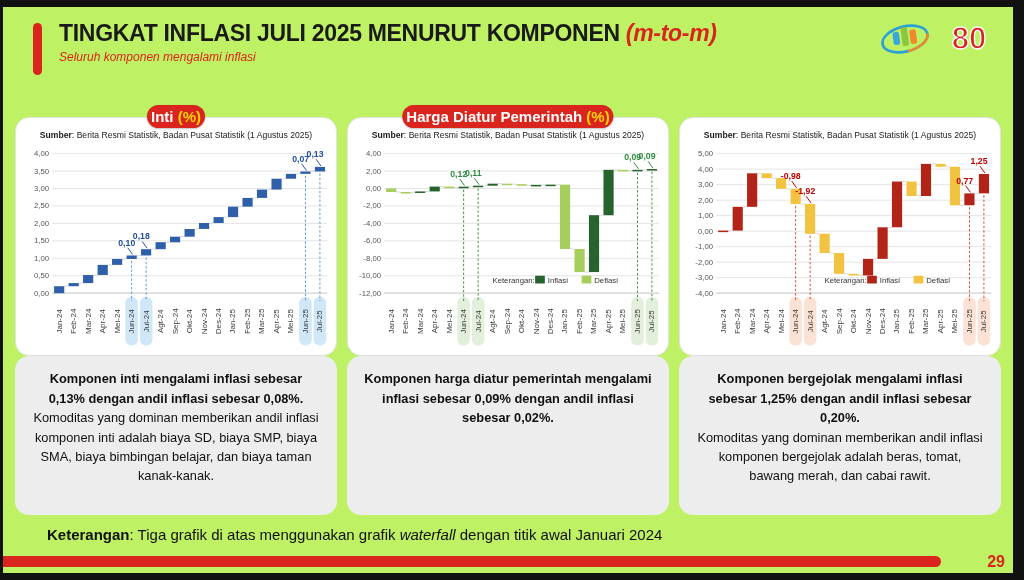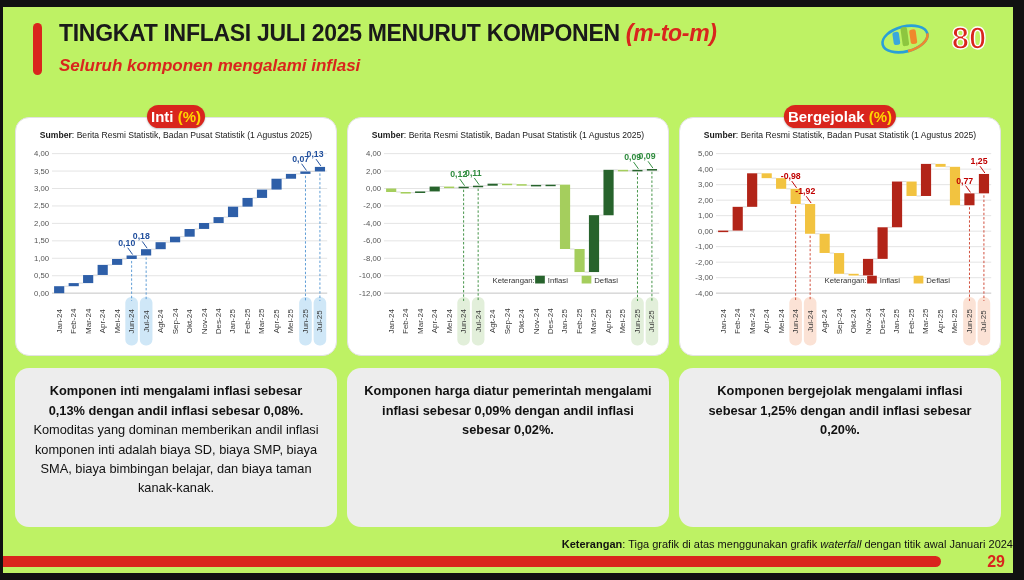--- a/index.html
+++ b/index.html
@@ -10,46 +10,46 @@
   .slide{
     position:absolute;left:3px;top:7px;width:1010px;height:566px;
     background:#bef264;overflow:hidden;
   }
   
   .header{position:relative;padding:14px 20px 0 30px;height:72px;}
   .accent{position:absolute;left:30px;top:16px;width:9px;height:52px;background:#d9251d;border-radius:5px;}
   .titles{margin-left:26px;}
   .title{font-size:23px;font-weight:800;color:#1a1a1a;letter-spacing:-0.3px;line-height:1.1;}
   .title .mtom{color:#d9251d;font-style:italic;}
-  .subtitle{font-size:17px;font-weight:700;font-style:italic;color:#d9251d;margin-top:10px;}
+  .subtitle{font-size:12px;font-weight:400;font-style:italic;color:#d9251d;margin-top:4px;}
   .logos{position:absolute;right:18px;top:12px;display:flex;align-items:center;gap:12px;}
   
   .panels{display:flex;gap:10px;padding:0 12px;margin-top:24px;}
   .card{
     flex:1;position:relative;border:1.5px solid #e2e2e2;border-radius:14px;
     background:#fff;padding:12px 3px 2px 3px;
   }
   .pill{
     position:absolute;top:-13px;left:50%;transform:translateX(-50%);
     background:#d9251d;color:#fff;font-weight:800;font-size:15px;
     padding:3px 4px;border-radius:999px;white-space:nowrap;box-shadow:0 1px 2px rgba(0,0,0,.25);
   }
   .pill .pct{color:#ffd500;}
   .source{font-size:8.6px;color:#1a1a1a;text-align:center;margin:0 2px 2px 2px;}
   .source b{font-weight:700;}
   .chart-svg{width:100%;display:block;}
   
-  .descs{display:flex;gap:10px;padding:0 12px;margin-top:12px;}
+  .descs{display:flex;gap:10px;padding:0 12px;}
   .desc{
     flex:1;background:#ededed;border-radius:14px;padding:13px 16px 8px 16px;
     font-size:12.8px;line-height:1.52;text-align:center;color:#111;height:138px;
   }
   .desc .lead{display:block;font-weight:700;}
   
-  .footnote{text-align:right;font-size:11px;color:#111;margin-top:11px;}
+  .footnote{text-align:left;font-size:15px;color:#111;margin-top:11px;margin-left:44px;}
   .footnote b{font-weight:700;}
   .footnote i{font-style:italic;}
   .redbar{position:absolute;left:0;bottom:6px;width:938px;height:11px;background:#d9251d;border-radius:0 6px 6px 0;}
   .pagenum{position:absolute;right:8px;bottom:2px;color:#d9251d;font-weight:800;font-size:16px;}
 </style>
 </head>
 <body>
 
 <div class="slide">
 
@@ -171,20 +171,21 @@
           <line x1="127.2" y1="102.6" x2="132.2" y2="109.6" stroke="#1f4e9c" stroke-width="1"></line>
           <text x="126.2" y="100.6" font-size="9" font-weight="bold" fill="#1f4e9c" text-anchor="middle">0,18</text>
           <line x1="291.6" y1="22.4" x2="296.6" y2="29.4" stroke="#1f4e9c" stroke-width="1"></line>
           <text x="290.6" y="20.4" font-size="9" font-weight="bold" fill="#1f4e9c" text-anchor="middle">0,07</text>
           <line x1="306.5" y1="17.7" x2="311.5" y2="24.7" stroke="#1f4e9c" stroke-width="1"></line>
           <text x="305.5" y="15.7" font-size="9" font-weight="bold" fill="#1f4e9c" text-anchor="middle">0,13</text>
         </svg>
     </div>
 
     <div class="card">
+      <div class="pill"><span>Harga Diatur Pemerintah </span><span class="pct">(%)</span></div>
       <div class="source"><b>Sumber</b><span>: Berita Resmi Statistik, Badan Pusat Statistik (1 Agustus 2025)</span></div>
       <svg class="chart-svg" viewBox="0 0 324 218" id="chart-1">
           <line x1="34" y1="156.0" x2="318" y2="156.0" stroke="#e3e3e3" stroke-width="1"></line>
           <text x="31" y="158.6" font-size="8" fill="#555" text-anchor="end">-12,00</text>
           <line x1="34" y1="138.0" x2="318" y2="138.0" stroke="#e3e3e3" stroke-width="1"></line>
           <text x="31" y="140.6" font-size="8" fill="#555" text-anchor="end">-10,00</text>
           <line x1="34" y1="120.0" x2="318" y2="120.0" stroke="#e3e3e3" stroke-width="1"></line>
           <text x="31" y="122.6" font-size="8" fill="#555" text-anchor="end">-8,00</text>
           <line x1="34" y1="102.0" x2="318" y2="102.0" stroke="#e3e3e3" stroke-width="1"></line>
           <text x="31" y="104.6" font-size="8" fill="#555" text-anchor="end">-6,00</text>
@@ -273,21 +274,20 @@
           <text x="305.5" y="17.9" font-size="9" font-weight="bold" fill="#2e8b3d" text-anchor="middle">0,09</text>
           <text x="146" y="145" font-size="8" fill="#333">Keterangan:</text>
           <rect x="190" y="138" width="10" height="8" fill="#27632c"></rect>
           <text x="203" y="145" font-size="8" fill="#333">Inflasi</text>
           <rect x="238" y="138" width="10" height="8" fill="#a5ce5d"></rect>
           <text x="251" y="145" font-size="8" fill="#333">Deflasi</text>
         </svg>
     </div>
 
     <div class="card">
-      <div class="pill"><span>Bergejolak </span><span class="pct">(%)</span></div>
       <div class="source"><b>Sumber</b><span>: Berita Resmi Statistik, Badan Pusat Statistik (1 Agustus 2025)</span></div>
       <svg class="chart-svg" viewBox="0 0 324 218" id="chart-2">
           <line x1="34" y1="156.0" x2="318" y2="156.0" stroke="#e3e3e3" stroke-width="1"></line>
           <text x="31" y="158.6" font-size="8" fill="#555" text-anchor="end">-4,00</text>
           <line x1="34" y1="140.0" x2="318" y2="140.0" stroke="#e3e3e3" stroke-width="1"></line>
           <text x="31" y="142.6" font-size="8" fill="#555" text-anchor="end">-3,00</text>
           <line x1="34" y1="124.0" x2="318" y2="124.0" stroke="#e3e3e3" stroke-width="1"></line>
           <text x="31" y="126.6" font-size="8" fill="#555" text-anchor="end">-2,00</text>
           <line x1="34" y1="108.0" x2="318" y2="108.0" stroke="#e3e3e3" stroke-width="1"></line>
           <text x="31" y="110.6" font-size="8" fill="#555" text-anchor="end">-1,00</text>
@@ -389,20 +389,21 @@
   <div class="descs">
     <div class="desc">
       <span class="lead">Komponen inti mengalami inflasi sebesar 0,13% dengan andil inflasi sebesar 0,08%.</span>
       <span>Komoditas yang dominan memberikan andil inflasi komponen inti adalah biaya SD, biaya SMP, biaya SMA, biaya bimbingan belajar, dan biaya taman kanak-kanak.</span>
     </div>
     <div class="desc">
       <span class="lead">Komponen harga diatur pemerintah mengalami inflasi sebesar 0,09% dengan andil inflasi sebesar 0,02%.</span>
     </div>
     <div class="desc">
       <span class="lead">Komponen bergejolak mengalami inflasi sebesar 1,25% dengan andil inflasi sebesar 0,20%.</span>
+      <span>Komoditas yang dominan memberikan andil inflasi komponen bergejolak adalah beras, tomat, bawang merah, dan cabai rawit.</span>
     </div>
   </div>
 
   <div class="footnote">
     <b>Keterangan</b><span>: Tiga grafik di atas menggunakan grafik </span><i>waterfall</i><span> dengan titik awal Januari 2024</span>
   </div>
 
   <div class="redbar"></div>
   <div class="pagenum">29</div>
 

